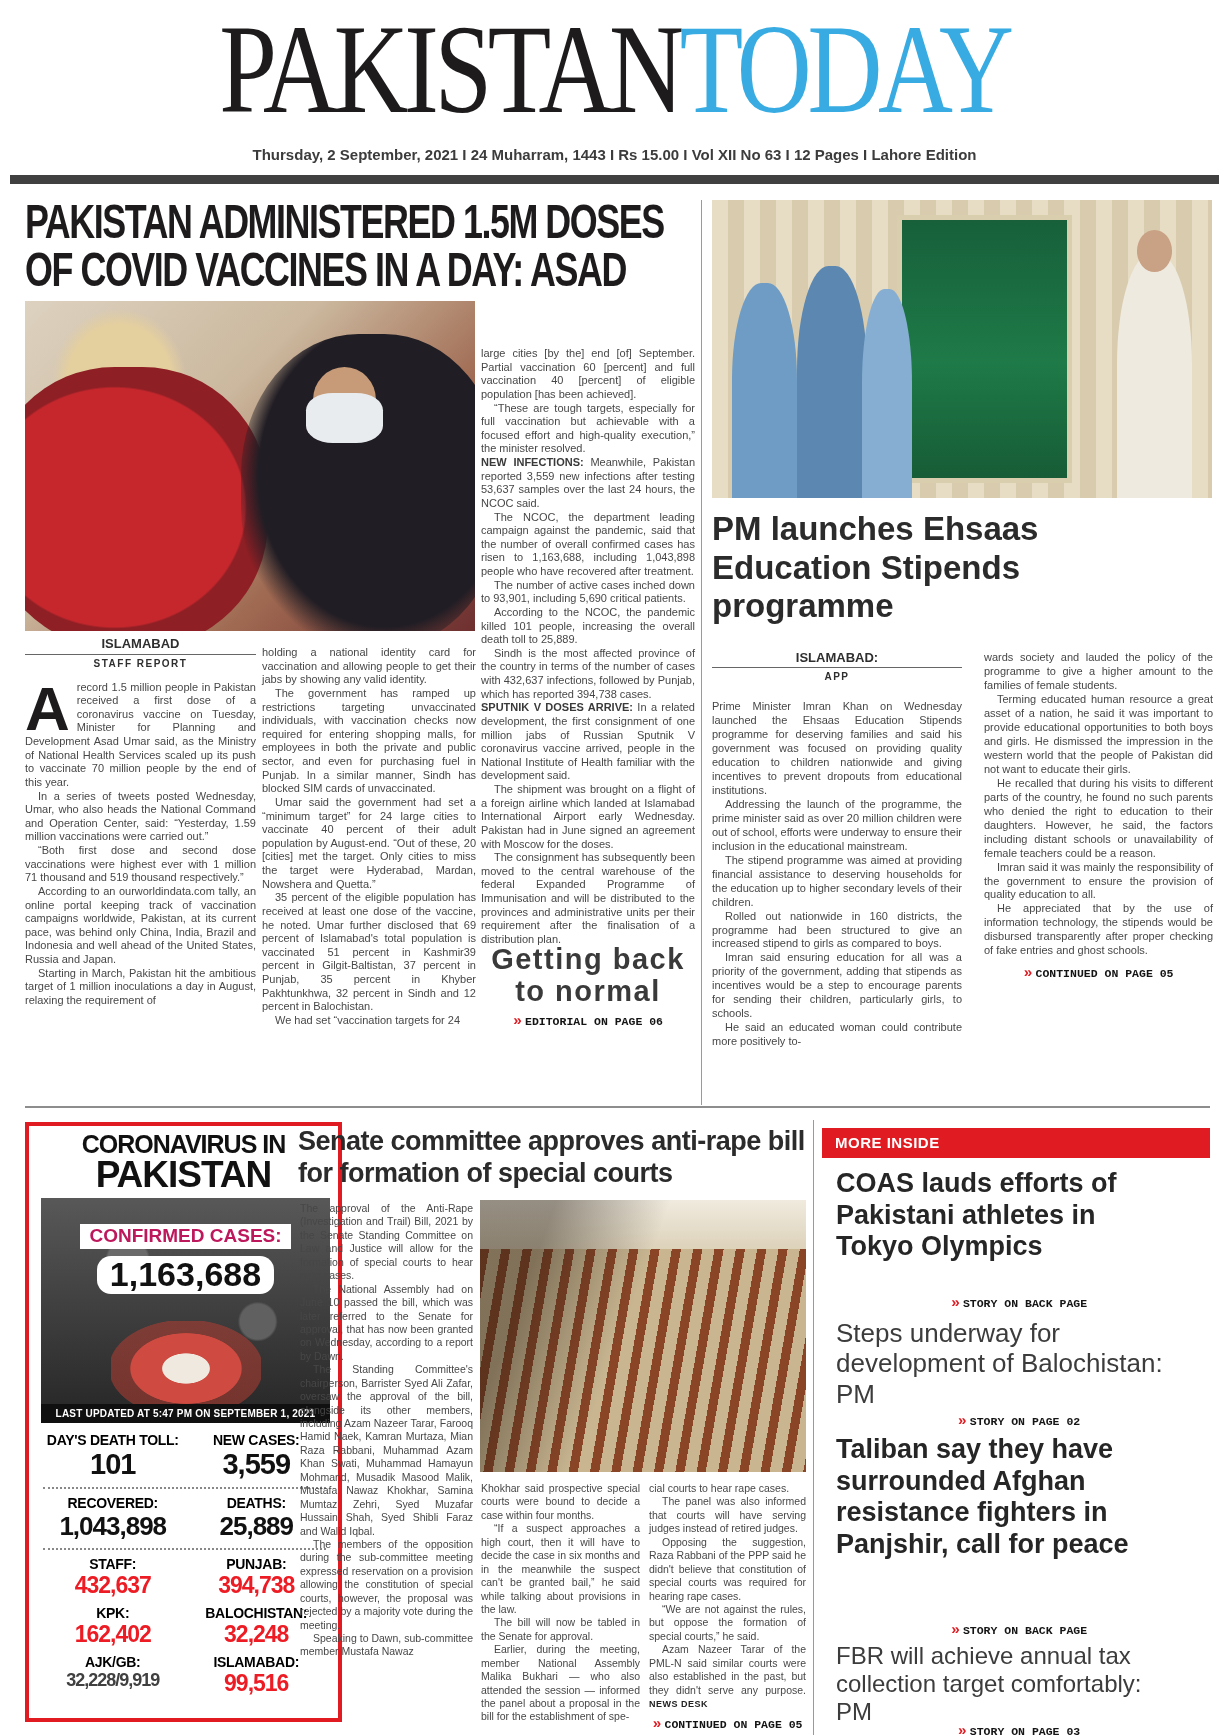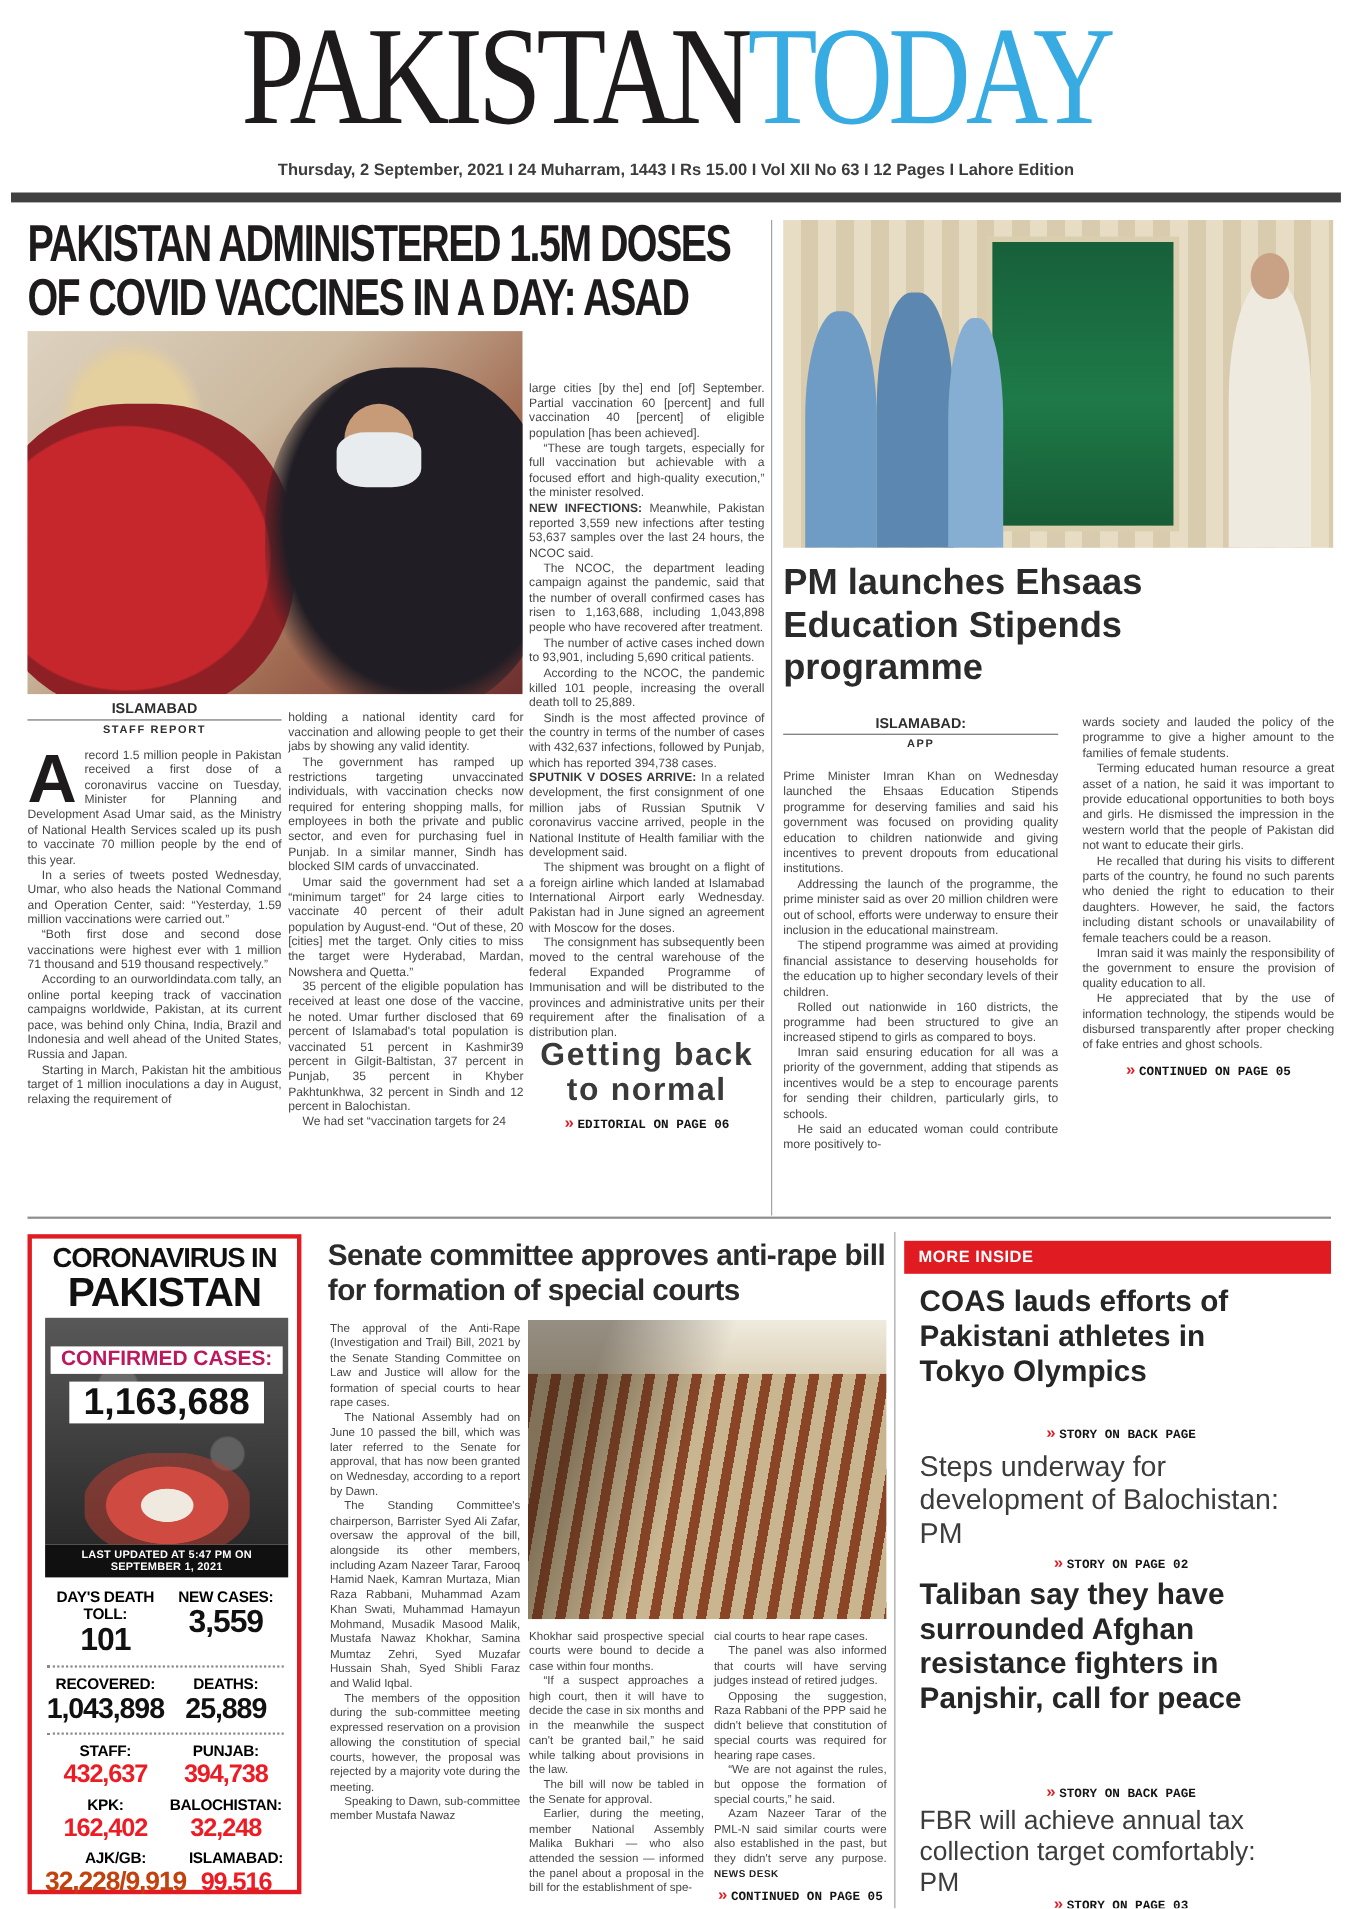--- a/index.html
+++ b/index.html
@@ -63,45 +63,45 @@
   .pm-citybox{left:712px;top:650px;width:250px;}
   .pm-col1{left:712px;top:700px;width:250px;font-size:11px;line-height:1.27;}
   .pm-col2{left:984px;top:651px;width:229px;font-size:11px;line-height:1.27;}
   .pm-col2 .ref-line{margin-top:6px;}
 
   
   .hdiv{left:25px;top:1106px;width:1185px;height:2px;background:#8d8d8d;}
   .vdiv2{left:813px;top:1120px;width:1px;height:615px;background:#9a9a9a;}
 
   
-  .corona{left:25px;top:1122px;width:249px;height:600px;border:4px solid #E11B22;box-sizing:border-box;
+  .corona{left:25px;top:1122px;width:317px;height:600px;border:4px solid #E11B22;box-sizing:border-box;
           background:#fff;}
   .co-title1{text-align:center;font-size:25px;font-weight:900;letter-spacing:-1px;color:#111;margin-top:6px;line-height:1;}
   .co-title2{text-align:center;font-size:37px;font-weight:900;letter-spacing:-1px;color:#111;line-height:.95;}
   .co-photo{position:relative;margin:6px 8px 0 12px;height:206px;overflow:hidden;
       background:radial-gradient(circle at 30% 30%,#6a6a6a 0 8%,rgba(90,90,90,0) 9%),
                  radial-gradient(circle at 75% 60%,#606060 0 7%,rgba(90,90,90,0) 8%),
                  linear-gradient(#585858,#2a2a2a);}
   .co-label{display:block;margin:26px auto 0;width:fit-content;background:#fff;color:#be185d;
             font-size:19px;font-weight:900;padding:2px 9px;line-height:1.1;}
   .co-value{display:block;margin:7px auto 0;width:fit-content;background:#fff;color:#111;
-            font-size:34px;font-weight:900;padding:1px 13px;line-height:1.05;}
+            font-size:34px;font-weight:900;padding:1px 13px;line-height:1.05;border-radius:14px;}
   .virus{position:absolute;left:50%;bottom:-12px;width:150px;height:95px;transform:translateX(-50%);
       background:radial-gradient(ellipse at 50% 50%,#efe9df 0 22%,#cf4a40 23% 52%,rgba(180,60,50,.55) 53% 72%,rgba(0,0,0,0) 73%);}
   .co-updated{margin:0 8px 0 12px;background:#101010;color:#fff;font-size:10px;font-weight:bold;
               letter-spacing:.2px;text-align:center;padding:4px 0;}
   .co-grid{padding:6px 10px 0 12px;}
   .co-row{display:flex;}
   .co-cell{flex:1;text-align:center;padding:3px 0;}
   .co-lab{font-size:14px;font-weight:900;color:#000000;letter-spacing:-.3px;}
   .co-num{font-weight:900;color:#111;letter-spacing:-1px;}
   .n-big{font-size:29px;}
   .n-mid{font-size:26px;}
   .n-red{color:#ED1C24;font-size:23px;}
-  .n-red-sm{color:#c2410c;font-size:24px;}
+  .n-red-sm{color:#404040;font-size:18px;}
   .co-dots{border-top:2px dotted #888;margin:3px 2px;}
 
   
   .senate-headline{left:298px;top:1126px;width:512px;font-size:27px;font-weight:bold;color:#2b2b2b;
                    letter-spacing:-.5px;line-height:1.18;}
   .senate-photo{left:480px;top:1200px;width:326px;height:272px;overflow:hidden;
       background:linear-gradient(#efe9db 0 16%,#cdb astray 0) ,#d9c9a8;}
   .sp-wall{position:absolute;left:0;top:0;width:100%;height:18%;background:linear-gradient(#f0ebdf,#ddd2ba);}
   .sp-seats{position:absolute;left:0;top:18%;width:100%;height:82%;
       background:repeating-linear-gradient(100deg,#8a4527 0 9px,#c9b691 9px 21px);}

